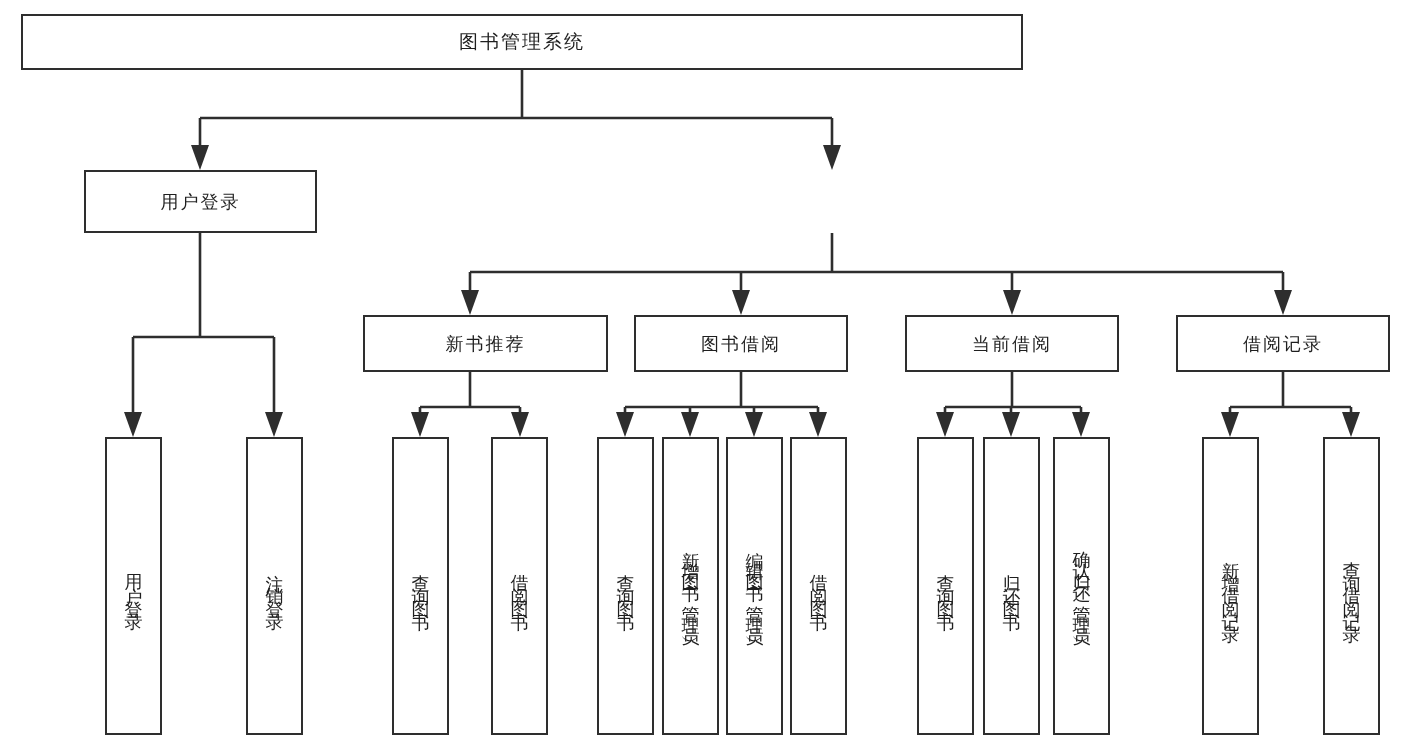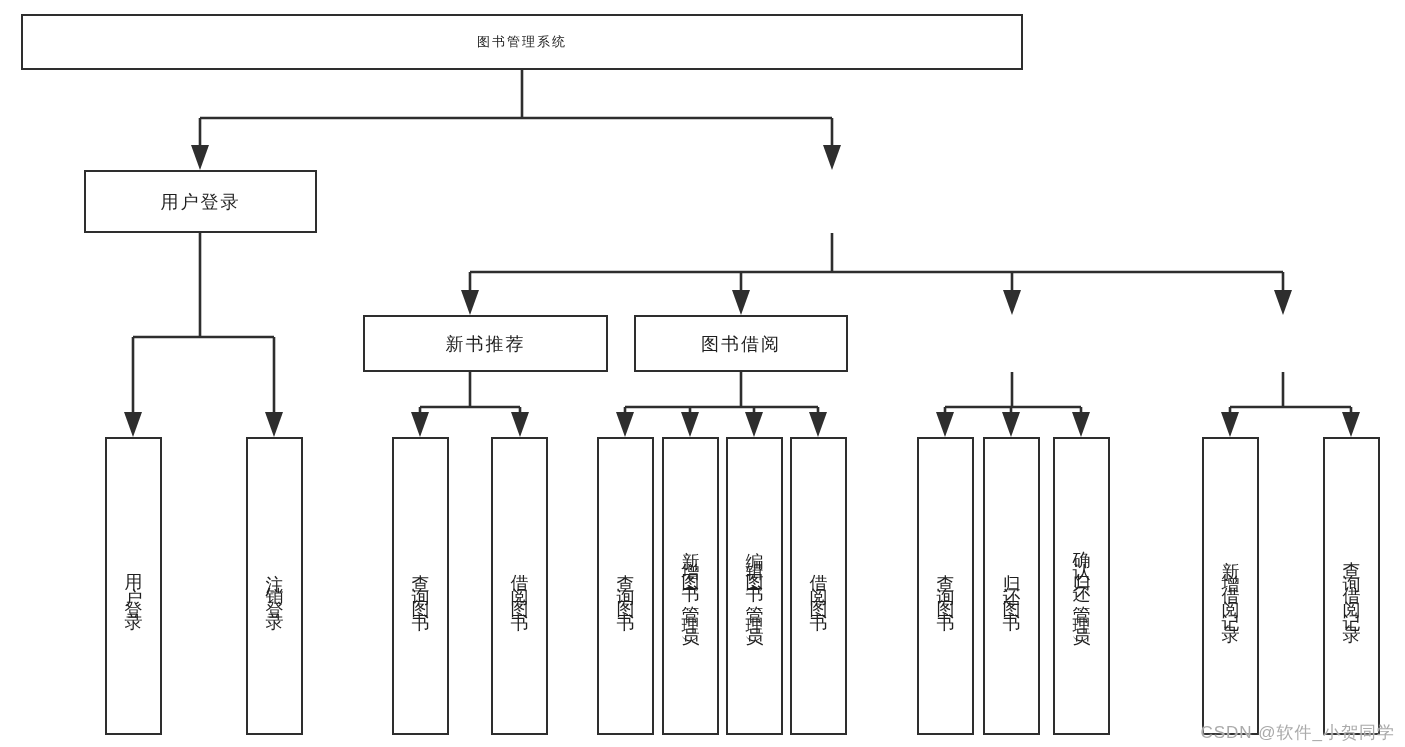--- a/index.html
+++ b/index.html
@@ -29,21 +29,21 @@
     position: absolute;
     box-sizing: border-box;
     background: #ffffff;
     border: 2.5px solid #2e2e2e;
     display: flex;
     align-items: center;
     justify-content: center;
     color: #1f1f1f;
   }
   .hnode { font-size: 18px; letter-spacing: 2px; white-space: nowrap; }
-  .root-node { font-size: 13px; }
+  .root-node { font-size: 19px; }
   .vnode { width: 57px; height: 298px; top: 437px; }
   .vnode .vtext {
     writing-mode: vertical-rl;
     text-orientation: mixed;
     font-size: 18px;
     letter-spacing: 13px;
     line-height: 1;
     white-space: nowrap;
   }
   .vnode .vtext.long { letter-spacing: 11px; }
@@ -113,20 +113,26 @@
   <div class="node hnode" style="left:84px; top:170px; width:233px; height:63px;">
     <span>用户登录</span>
   </div>
 
   <div class="node hnode" style="left:363px; top:315px; width:245px; height:57px;">
     <span>新书推荐</span>
   </div>
   <div class="node hnode" style="left:634px; top:315px; width:214px; height:57px;">
     <span>图书借阅</span>
   </div>
+  <div class="node hnode" style="left:905px; top:315px; width:214px; height:57px;">
+    <span>当前借阅</span>
+  </div>
+  <div class="node hnode" style="left:1176px; top:315px; width:214px; height:57px;">
+    <span>借阅记录</span>
+  </div>
 
   <div class="node vnode" style="left:105px;">
     <span class="vtext">用户登录</span>
   </div>
   <div class="node vnode" style="left:246px;">
     <span class="vtext">注销登录</span>
   </div>
 
   <div class="node vnode" style="left:392px;">
     <span class="vtext">查询图书</span>
@@ -158,15 +164,14 @@
     <span class="vtext long">确认归还（管理员）</span>
   </div>
 
   <div class="node vnode" style="left:1202px;">
     <span class="vtext">新增借阅记录</span>
   </div>
   <div class="node vnode" style="left:1323px;">
     <span class="vtext">查询借阅记录</span>
   </div>
 
-  <div class="watermark">CSDN @软件_小贺同学</div>
 
 </div>
 
 </body></html>

